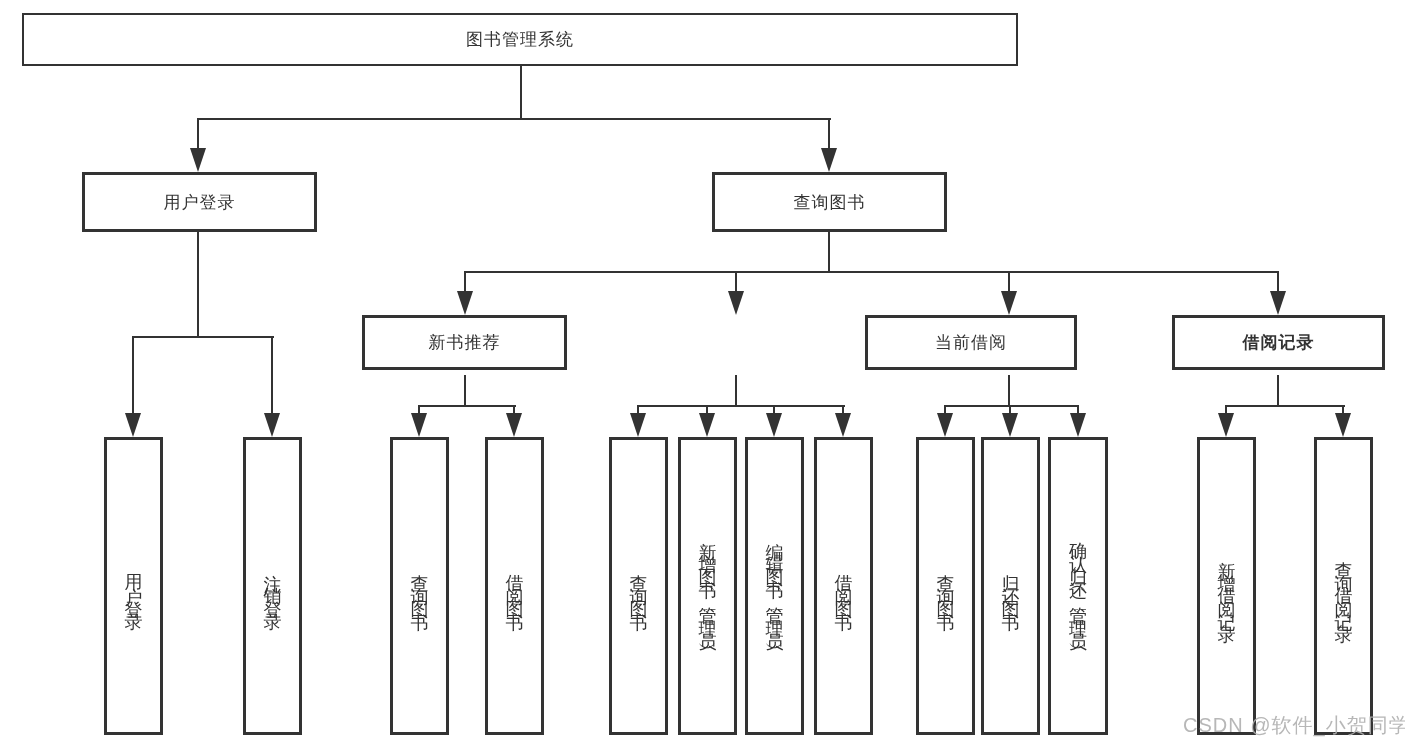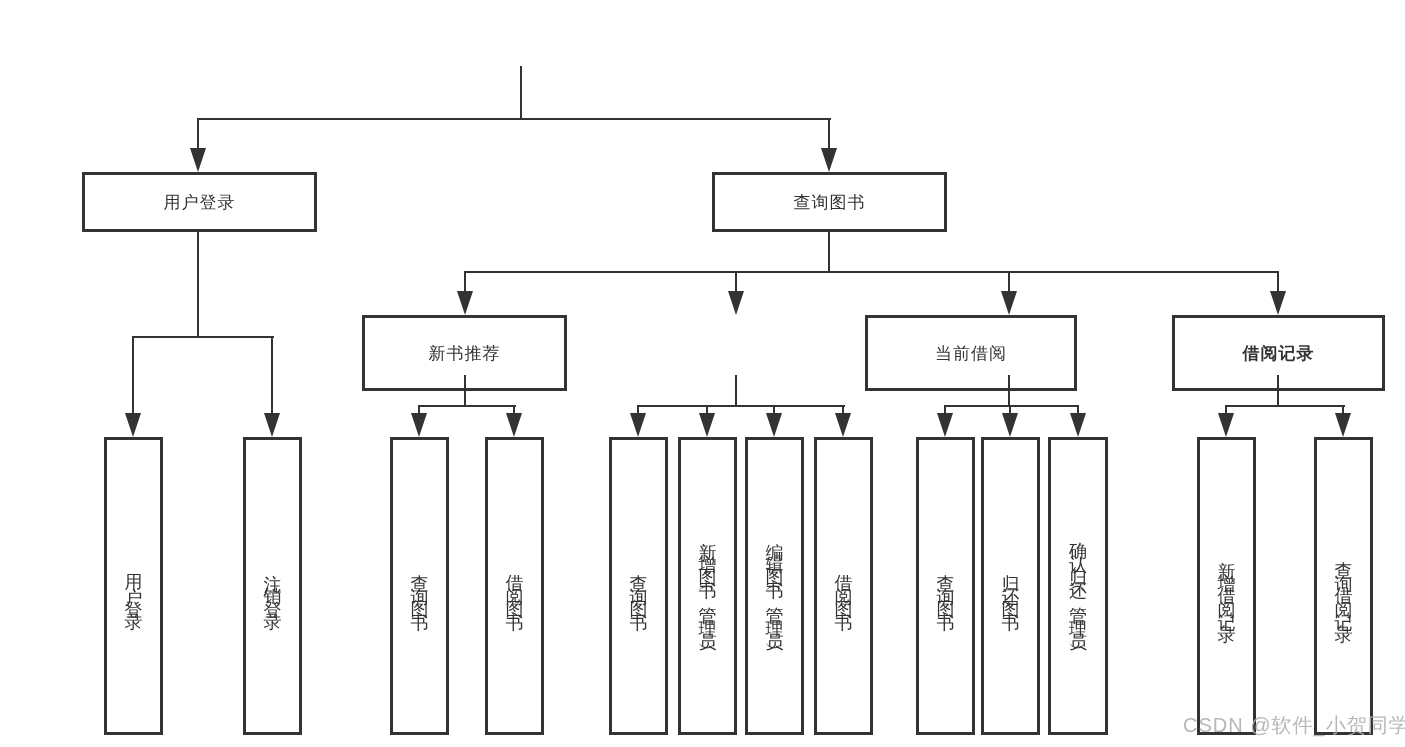--- a/index.html
+++ b/index.html
@@ -25,21 +25,21 @@
     align-items: center;
     justify-content: center;
     font-size: 17px;
     letter-spacing: 1px;
   }
   .box.root {
     left: 22px; top: 13px; width: 996px; height: 53px;
     border-width: 2px;
   }
   .box.lvl2 { top: 172px; width: 235px; height: 60px; }
-  .box.lvl3 { top: 315px; height: 76px; }
+  .box.lvl3 { top: 315px; height: 55px; }
   .leaf {
     position: absolute;
     box-sizing: border-box;
     border: 3px solid #333333;
     background: #ffffff;
     color: #333333;
     top: 437px;
     width: 59px;
     height: 298px;
     display: flex;
@@ -78,20 +78,23 @@
     letter-spacing: 1px;
     z-index: 5;
     white-space: nowrap;
   }
 </style>
 </head>
 <body>
 
 <div id="canvas">
 
+  <div class="box root">
+    <span>图书管理系统</span>
+  </div>
 
   <div class="box lvl2" style="left:82px;">
     <span>用户登录</span>
   </div>
   <div class="box lvl2" style="left:712px;">
     <span>查询图书</span>
   </div>
 
   <div class="box lvl3" style="left:362px;width:205px;">
     <span>新书推荐</span>

